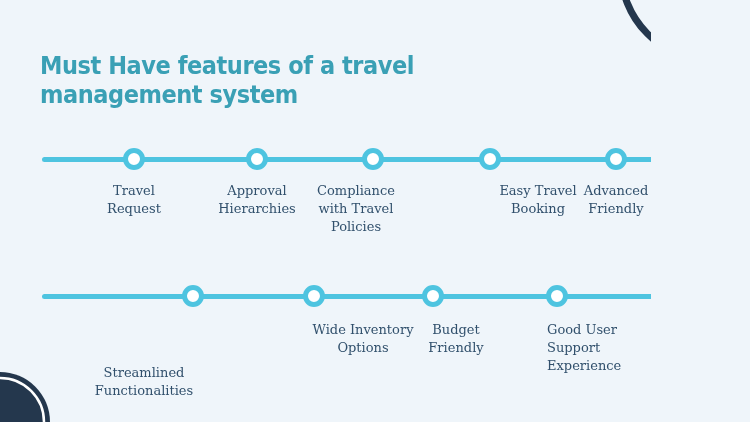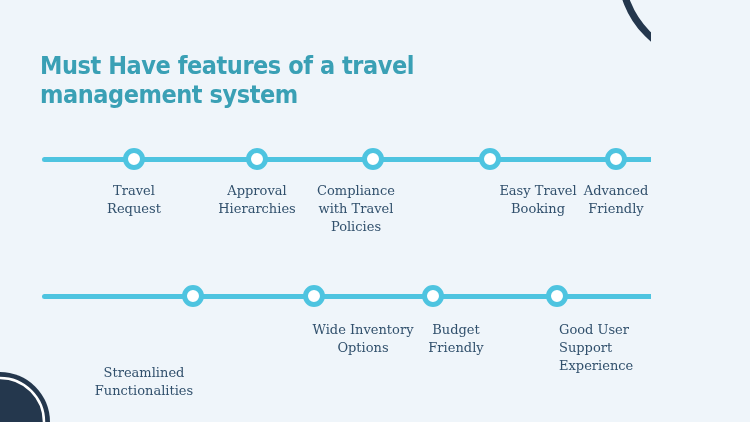--- a/index.html
+++ b/index.html
@@ -63,17 +63,17 @@
       <div class="tl-marker" style="left: 182px; top: 285px;"></div>
       <div class="tl-marker" style="left: 303px; top: 285px;"></div>
       <div class="tl-marker" style="left: 422px; top: 285px;"></div>
       <div class="tl-marker" style="left: 546px; top: 285px;"></div>
       <div class="tl-label center" style="left: 144px; top: 321px; margin-top: 43px;">Streamlined
 Functionalities</div>
       <div class="tl-label center" style="left: 315px; top: 321px; margin-left: 48px;">Wide Inventory
 Options</div>
       <div class="tl-label center" style="left: 456px; top: 321px;">Budget
 Friendly</div>
-      <div class="tl-label left" style="left: 559px; top: 321px;">Good User Support
+      <div class="tl-label left" style="left: 547px; top: 321px;">Good User Support
 Experience</div>
     </div>
 
 </div>
 
 </body></html>

